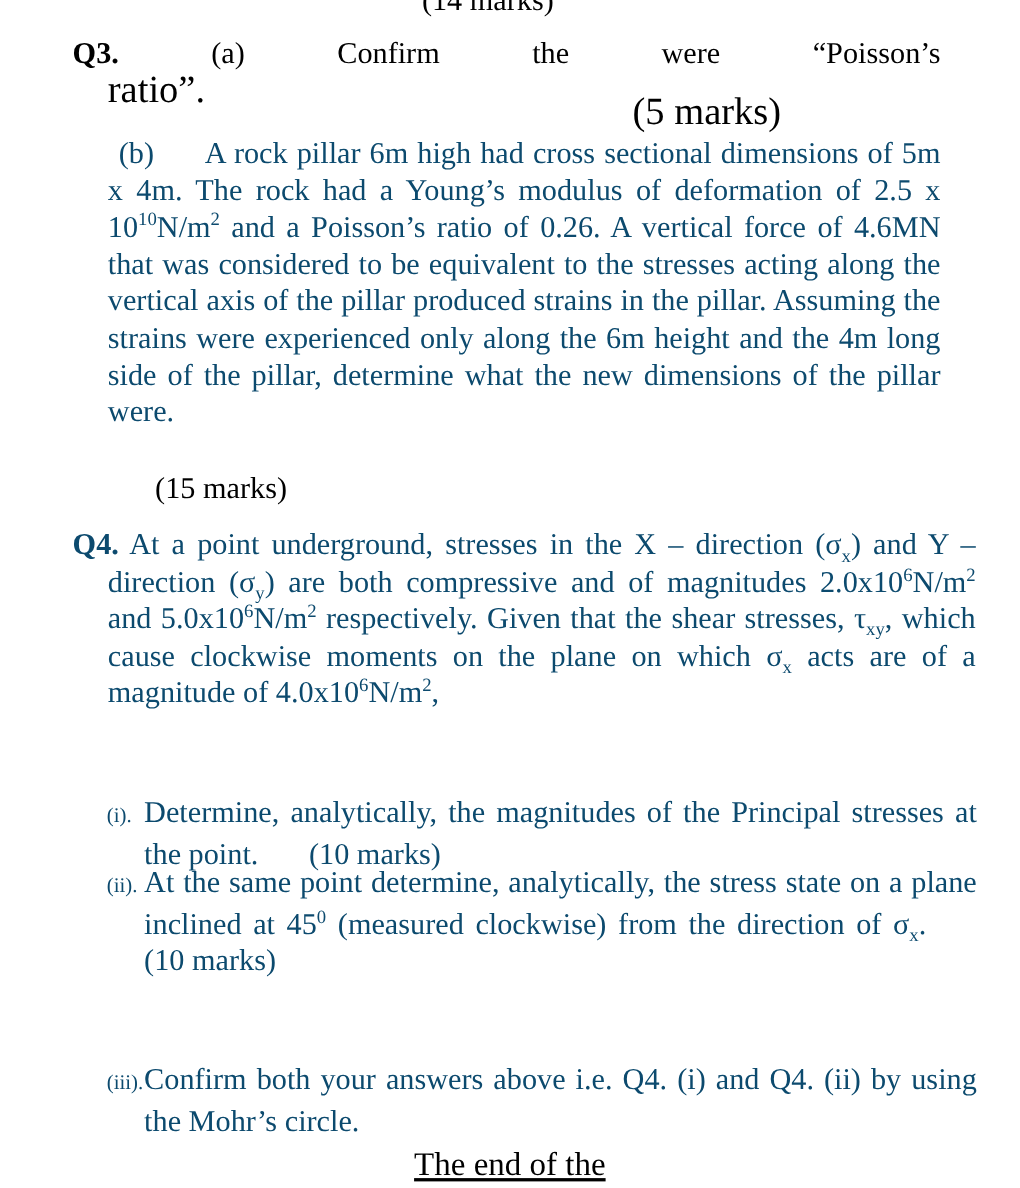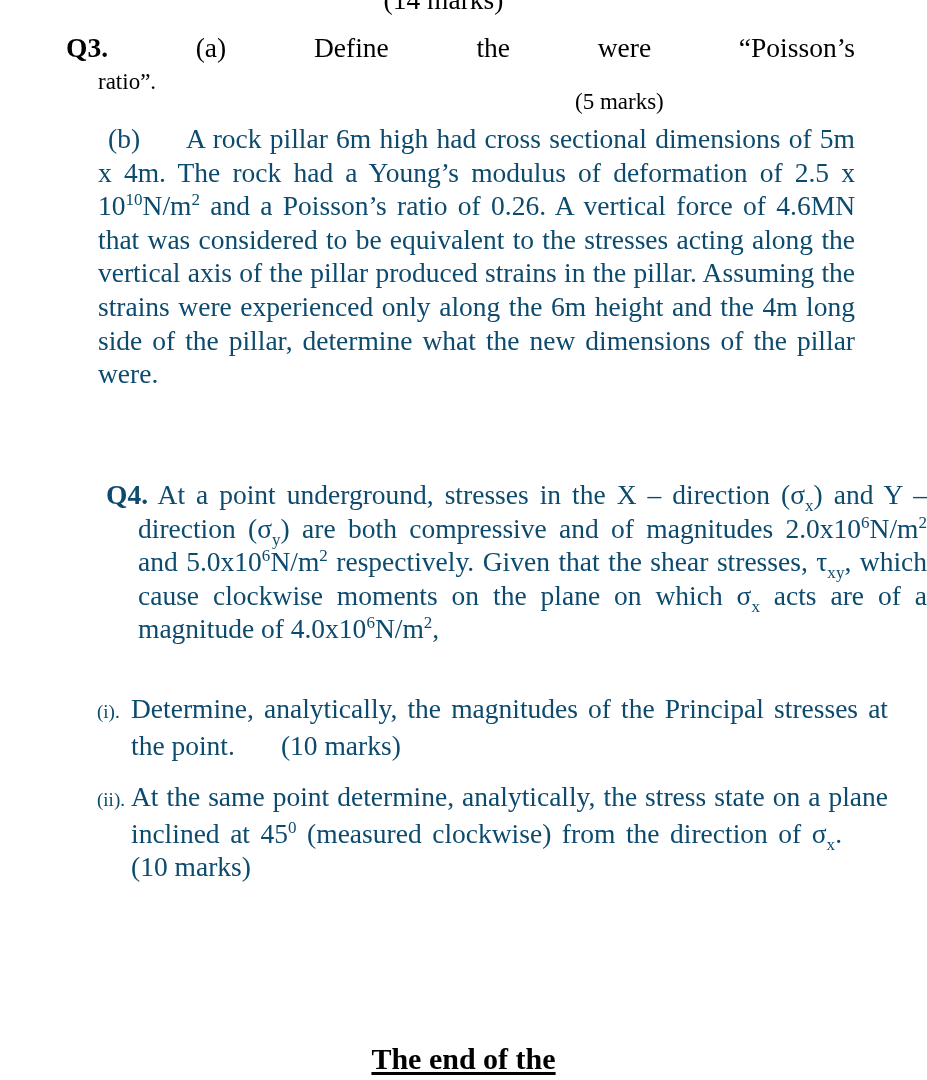--- a/index.html
+++ b/index.html
@@ -58,21 +58,21 @@
   .q3-line1 {
     display: flex;
     justify-content: space-between;
     align-items: center;
     font-size: 27.5px;
     line-height: 33.6px;
     width: 789px;
   }
   .q3-line2 {
     position: relative;
-    font-size: 23px;
+    font-size: 35px;
     line-height: 33.6px;
     padding-left: 32px;
     height: 33.6px;
   }
   .q3-marks5 {
     position: absolute;
     left: 509px;
     top: 0;
     margin-top: 20px;
   }
@@ -96,92 +96,94 @@
   }
 
   
   .q4-block {
     position: absolute;
     left: 66px;
     top: 478px;
     width: 789px;
     padding-left: 32px;
     text-indent: -32px;
-    margin-left: 40px;
   }
 
   
   .roman-item {
     position: absolute;
     width: 757px;
     padding-left: 34px;
     text-indent: -34px;
     left: 97px;
+    margin-top: 29px;
   }
   .roman-marker {
     font-size: 19px;
     display: inline-block;
     width: 34px;
     text-indent: 0;
   }
   .item-i   { top: 692px; }
-  .item-ii  { top: 780px; }
+  .item-ii  { top: 756px; }
   .item-iii { top: 935px; }
 
   .inline-gap { display: inline-block; width: 46px; }
 
   
   .footer {
     position: absolute;
     left: 0;
     top: 1041px;
     width: 927px;
     text-align: center;
     font-size: 30px;
-    font-weight: bold;
+    font-weight: normal;
     line-height: 36px;
   }
   .footer u { text-decoration: underline; text-underline-offset: 3px; }
 
   sup { font-size: 0.62em; vertical-align: super; line-height: 0; }
   sub { font-size: 0.62em; vertical-align: sub; line-height: 0; }
 </style>
 </head>
 <body>
 
 <div class="page">
 
   <div class="clipped-top">
     <span>(14 marks)</span>
   </div>
 
   <div class="q3-block">
     <div class="q3-line1">
       <span class="q-label">Q3.</span>
       <span>(a)</span>
-      <span>Define</span>
+      <span>Confirm</span>
       <span>the</span>
       <span>were</span>
       <span>“Poisson’s</span>
     </div>
     <div class="q3-line2">
       <span>ratio”.</span>
       <span class="q3-marks5">(5 marks)</span>
     </div>
   </div>
 
   <div class="q3b body-text">
     <span>(b)</span><span class="inline-gap"></span><span>A rock pillar 6m high had cross sectional dimensions of 5m x 4m. The rock had a Young’s modulus of deformation of 2.5 x 10</span><sup>10</sup><span>N/m</span><sup>2</sup><span> and a Poisson’s ratio of 0.26. A vertical force of 4.6MN that was considered to be equivalent to the stresses acting along the vertical axis of the pillar produced strains in the pillar. Assuming the strains were experienced only along the 6m height and the 4m long side of the pillar, determine what the new dimensions of the pillar were.</span>
   </div>
 
+  <div class="marks15">(15 marks)</div>
 
   <div class="q4-block body-text"><span class="q-label">Q4.</span> <span>At a point underground, stresses in the X – direction (σ</span><sub>x</sub><span>) and Y – direction (σ</span><sub>y</sub><span>) are both compressive and of magnitudes 2.0x10</span><sup>6</sup><span>N/m</span><sup>2</sup><span> and 5.0x10</span><sup>6</sup><span>N/m</span><sup>2</sup><span> respectively. Given that the shear stresses, τ</span><sub>xy</sub><span>, which cause clockwise moments on the plane on which σ</span><sub>x</sub><span> acts are of a magnitude of 4.0x10</span><sup>6</sup><span>N/m</span><sup>2</sup><span>,</span></div>
 
   <div class="roman-item body-text item-i"><span class="roman-marker">(i).</span><span>Determine, analytically, the magnitudes of the Principal stresses at the point.</span><span class="inline-gap"></span><span>(10 marks)</span></div>
 
   <div class="roman-item body-text item-ii"><span class="roman-marker">(ii).</span><span>At the same point determine, analytically, the stress state on a plane inclined at 45</span><sup>0</sup><span> (measured clockwise) from the direction of σ</span><sub>x</sub><span>.</span><span class="inline-gap"></span><span>(10 marks)</span></div>
 
+  <div class="roman-item body-text item-iii"><span class="roman-marker">(iii).</span><span>Confirm both your answers above i.e. Q4. (i) and Q4. (ii) by using the Mohr’s circle.</span></div>
 
   <div class="footer">
     <u>The end of the</u>
   </div>
 
 </div>
 
 </body></html>

